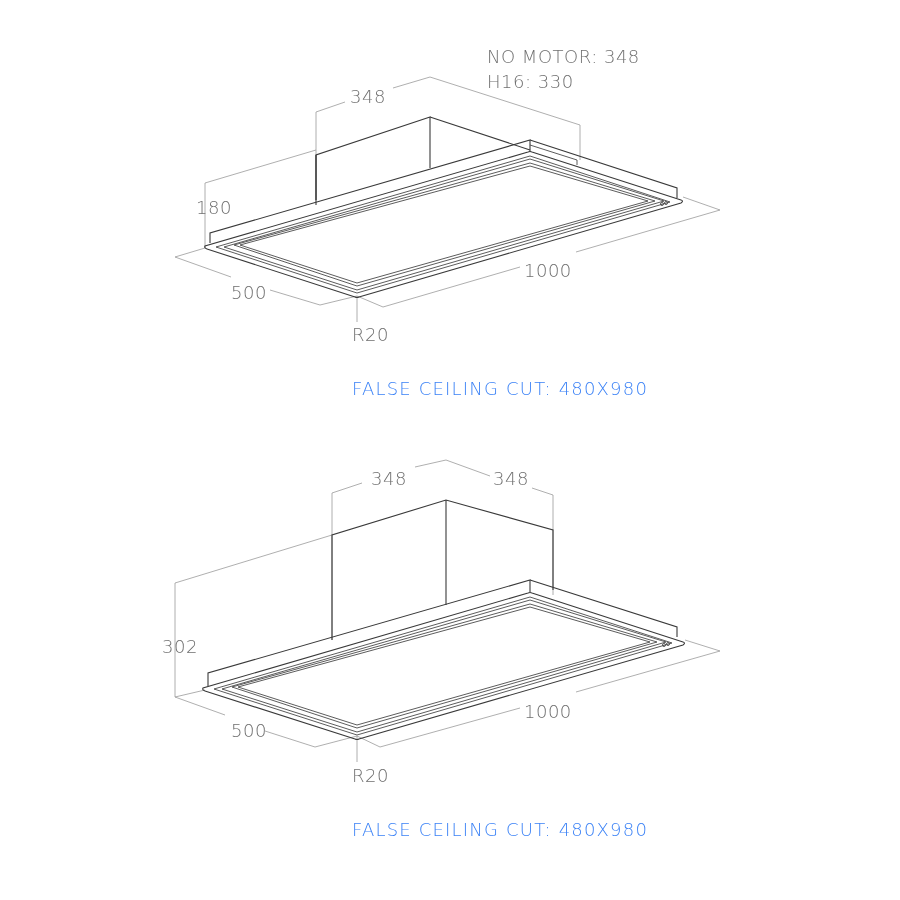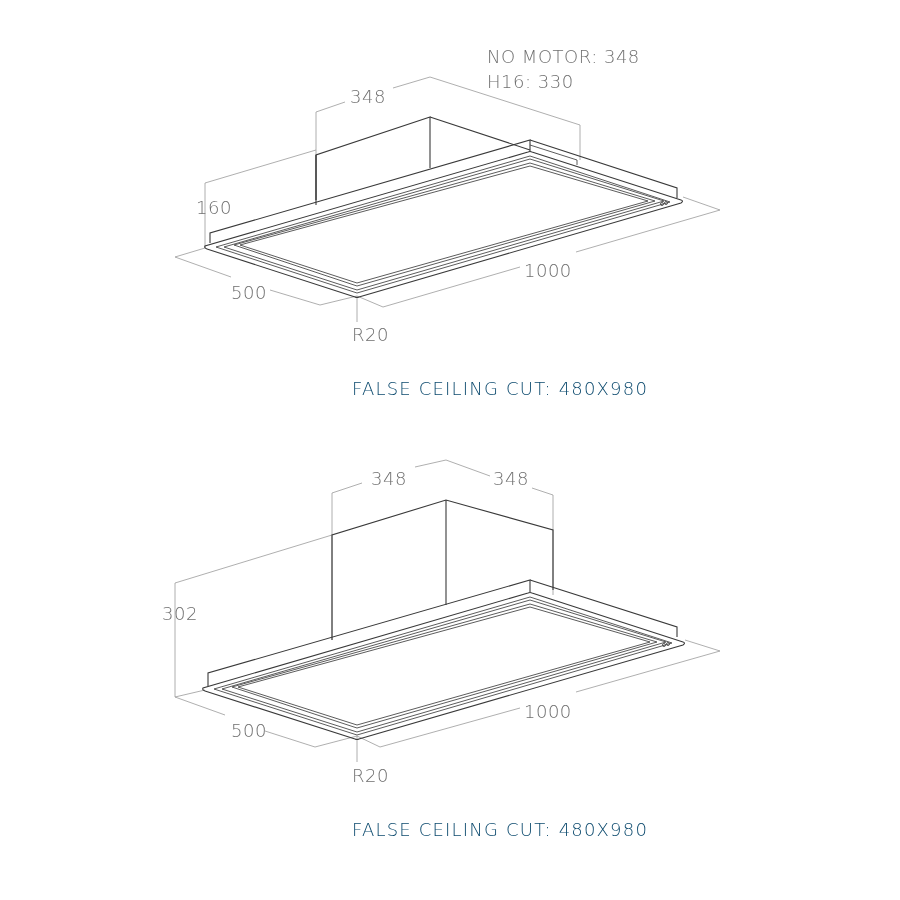--- a/index.html
+++ b/index.html
@@ -12,21 +12,21 @@
   .lbl {
     position: absolute;
     font-family: "DejaVu Sans", sans-serif;
     font-weight: 300;
     color: #6f6f6f;
     font-size: 18px;
     letter-spacing: 0.5px;
     white-space: nowrap;
     line-height: 1;
   }
-  .caption { font-size: 18px; letter-spacing: 1.2px; color: #0c4a6e; }
+  .caption { font-size: 18px; letter-spacing: 1.2px; color: #3b82f6; }
 </style>
 </head>
 <body>
 
 <div id="stage">
 
   <svg width="900" height="900" viewBox="0 0 900 900">
 
     <g>
 
@@ -65,21 +65,21 @@
       <path class="obj2" d="M240,245 L357,283 L648,201 L530,166 Z"></path>
 
       <circle class="obj2" cx="662" cy="204" r="1.5"></circle>
       <circle class="obj2" cx="666" cy="203" r="1.5"></circle>
     </g>
   </svg>
 
   <div class="lbl" style="left:487px; top:48px;">NO MOTOR: 348</div>
   <div class="lbl" style="left:487px; top:73px;">H16: 330</div>
   <div class="lbl" style="left:350px; top:88px;">348</div>
-  <div class="lbl" style="left:196px; top:199px;">160</div>
+  <div class="lbl" style="left:196px; top:199px;">180</div>
   <div class="lbl" style="left:231px; top:284px;">500</div>
   <div class="lbl" style="left:524px; top:262px;">1000</div>
   <div class="lbl" style="left:352px; top:326px;">R20</div>
   <div class="lbl caption" style="left:352px; top:380px;">FALSE CEILING CUT: 480X980</div>
 
   <svg width="900" height="900" viewBox="0 0 900 900">
     <g>
 
       <polyline class="dim" points="332,640 332,493 362,483"></polyline>
       <line class="dim" x1="415" y1="467" x2="446" y2="460"></line>
@@ -114,19 +114,19 @@
       <path class="obj2" d="M232,687 L357,728 L657,642 L530,604 Z"></path>
       <path class="obj2" d="M238,687 L357,725 L650,642 L530,607 Z"></path>
 
       <circle class="obj2" cx="664" cy="645" r="1.5"></circle>
       <circle class="obj2" cx="668" cy="644" r="1.5"></circle>
     </g>
   </svg>
 
   <div class="lbl" style="left:371px; top:470px;">348</div>
   <div class="lbl" style="left:493px; top:470px;">348</div>
-  <div class="lbl" style="left:162px; top:605px;">302</div>
+  <div class="lbl" style="left:162px; top:638px;">302</div>
   <div class="lbl" style="left:231px; top:722px;">500</div>
   <div class="lbl" style="left:524px; top:703px;">1000</div>
   <div class="lbl" style="left:352px; top:767px;">R20</div>
   <div class="lbl caption" style="left:352px; top:821px;">FALSE CEILING CUT: 480X980</div>
 
 </div>
 
 </body></html>

